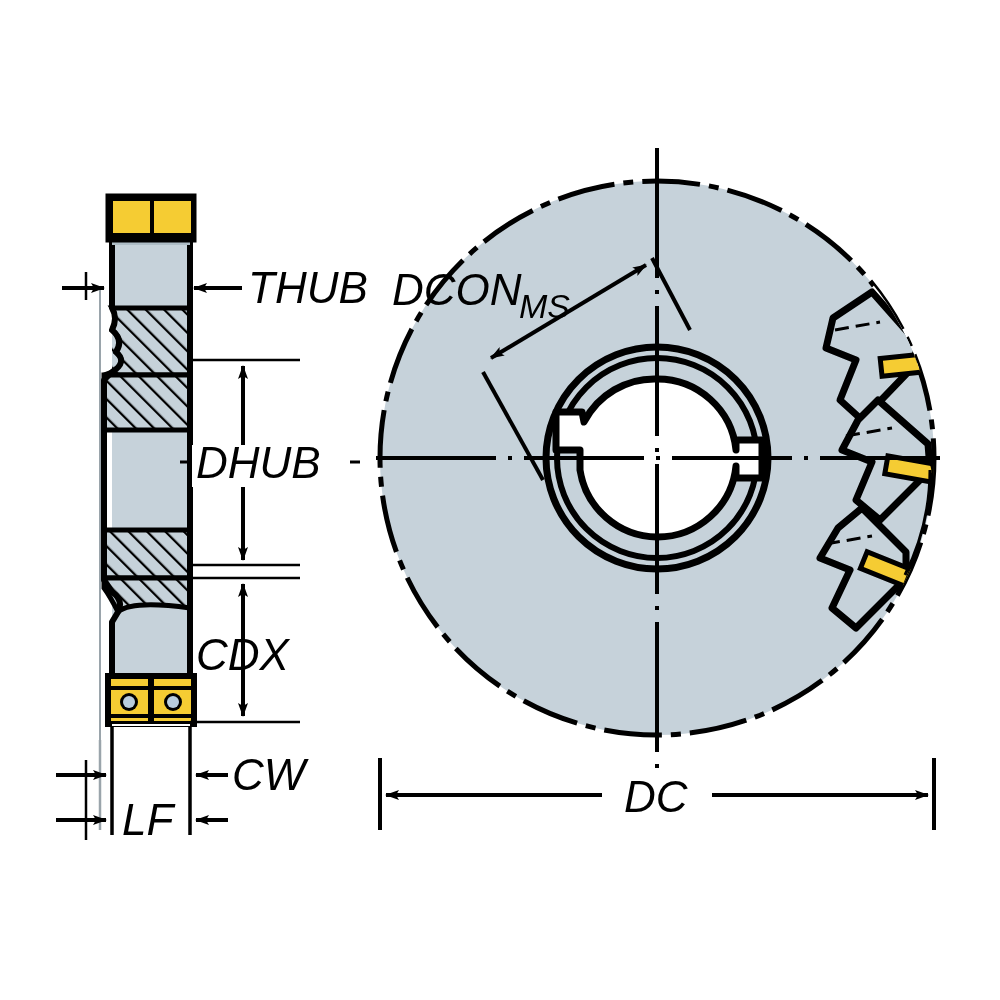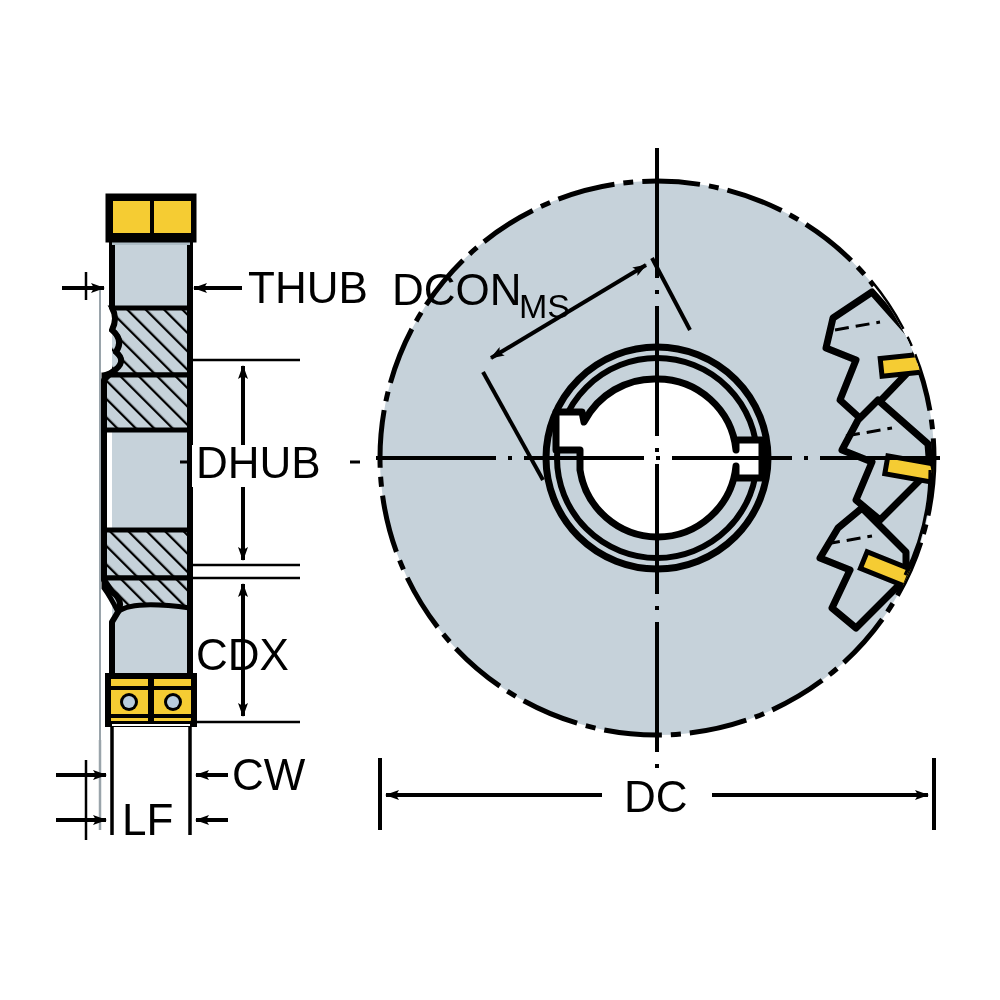--- a/index.html
+++ b/index.html
@@ -12,20 +12,21 @@
     width: 1000px;
     height: 1000px;
     font-family: "Liberation Sans", sans-serif;
     overflow: hidden;
   }
   #drawing-root {
     position: relative;
     width: 1000px;
     height: 1000px;
     background: #a21caf;
+    font-style: italic;
   }
   svg#tech-drawing {
     display: block;
     width: 1000px;
     height: 1000px;
   }
   .dim-label {
     font-family: "Liberation Sans", sans-serif;
     font-weight: 400;
     fill: #000000;

